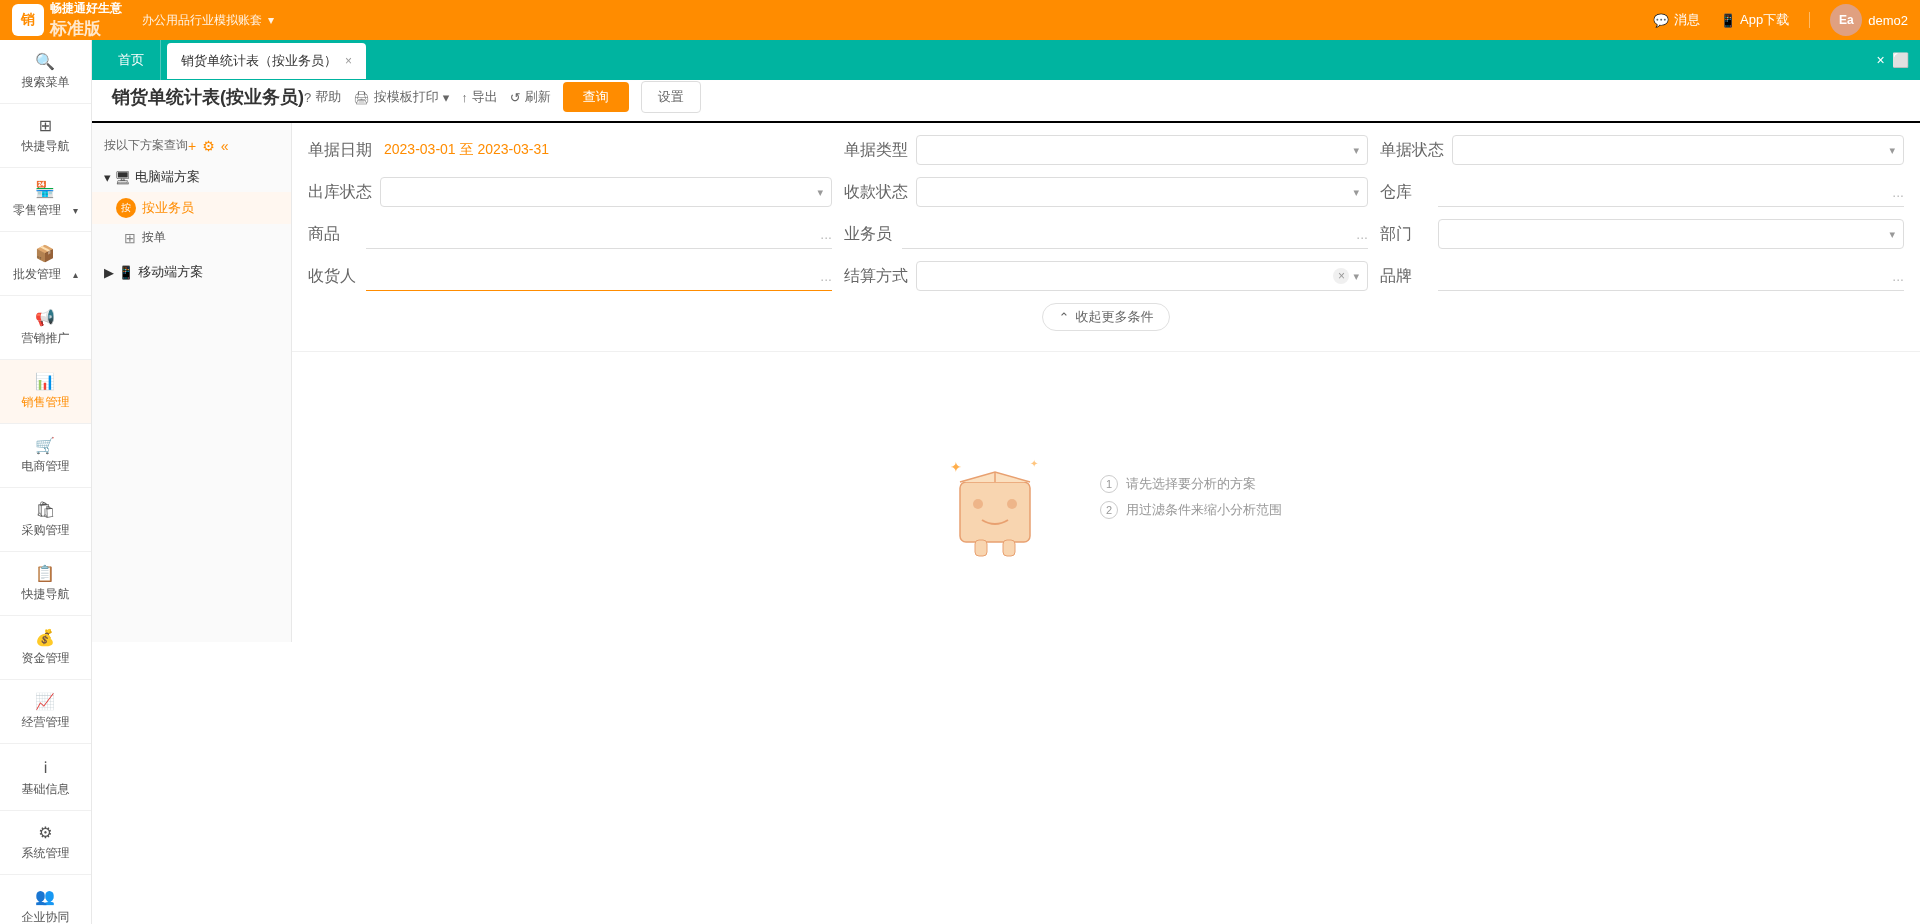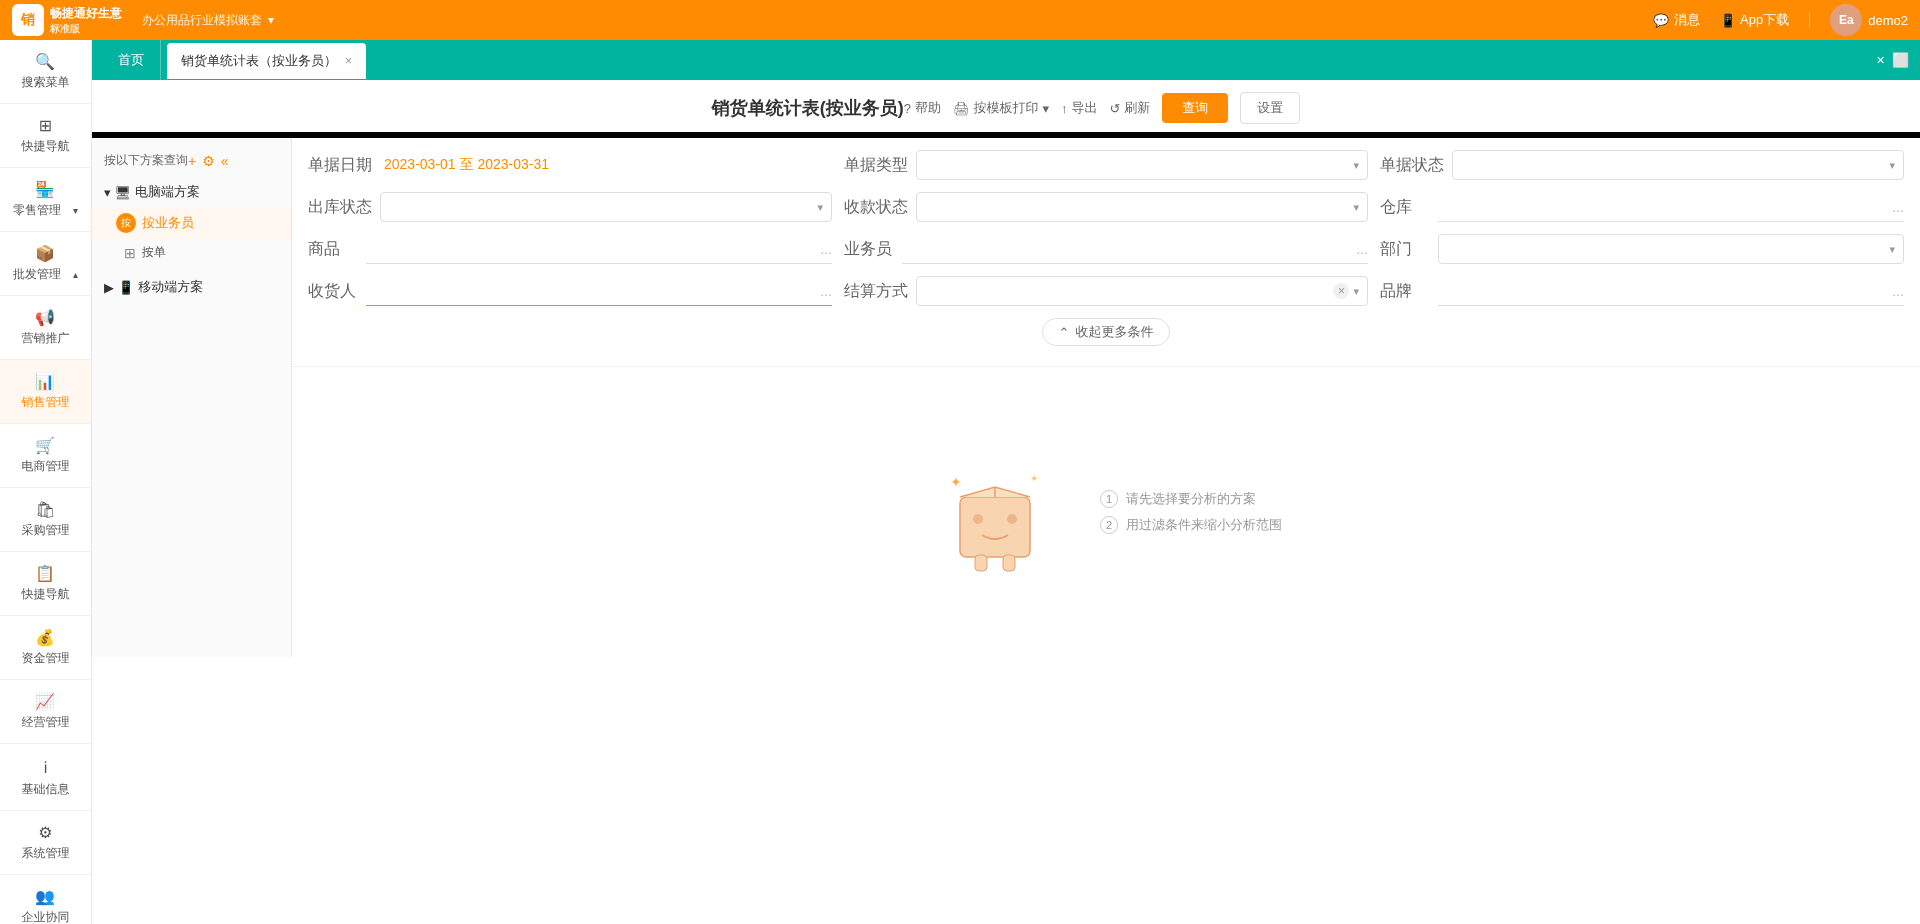--- a/index.html
+++ b/index.html
@@ -113,25 +113,25 @@
     }
     .tab-spacer { flex: 1; }
     .tab-window-controls { display: flex; gap: 8px; color: white; font-size: 14px; }
     .tab-window-controls span { cursor: pointer; }
 
     
     .page-content { flex: 1; background: white; overflow-y: auto; padding: 0; }
 
     
     .page-header {
-      padding: 12px 20px 8px;
-      display: flex;
-      align-items: center;
-      justify-content: center;
-      border-bottom: 6px solid #000000;
+      padding: 1px 20px 8px;
+      display: flex;
+      align-items: center;
+      justify-content: flex-start;
+      border-bottom: 2px solid #000000;
     }
     .page-title { font-size: 18px; font-weight: bold; color: #333; }
     .page-header-actions { display: flex; gap: 12px; align-items: center; }
     .header-action-btn {
       display: flex;
       align-items: center;
       gap: 4px;
       color: #666;
       cursor: pointer;
       font-size: 13px;
@@ -336,21 +336,21 @@
 
 <div class="app-container">
 
   <div class="top-bar">
     <div class="top-bar-logo">
       <div class="logo-icon">
         <span>销</span>
       </div>
       <div>
         <div style="font-size:12px;font-weight:bold;">畅捷通好生意</div>
-        <div style="font-size:10px;opacity:0.8;">标准版</div>
+        <div style="font-size:17px;opacity:0.8;">标准版</div>
       </div>
     </div>
     <div style="margin-left:20px;display:flex;align-items:center;gap:6px;font-size:12px;opacity:0.9;">
       <span>办公用品行业模拟账套</span>
       <span style="cursor:pointer;">▾</span>
     </div>
     <div class="top-bar-spacer"></div>
     <div class="top-bar-actions">
       <span>
         <span>💬</span>

